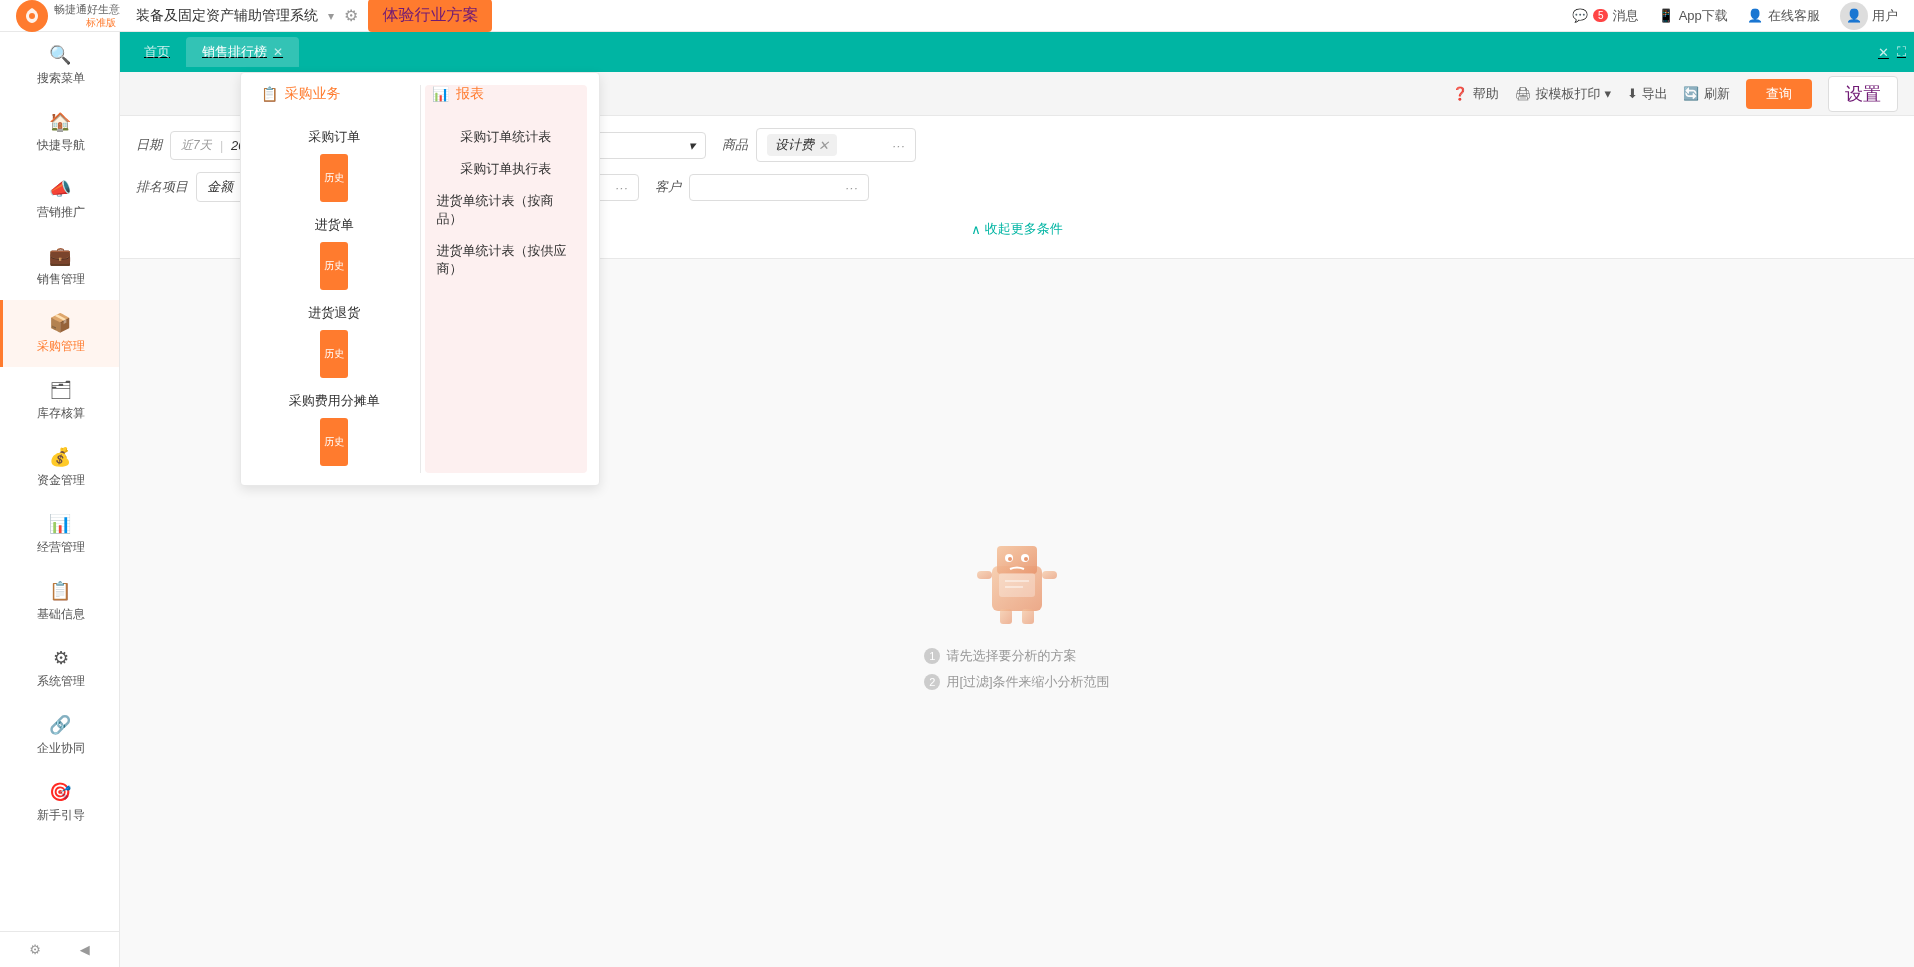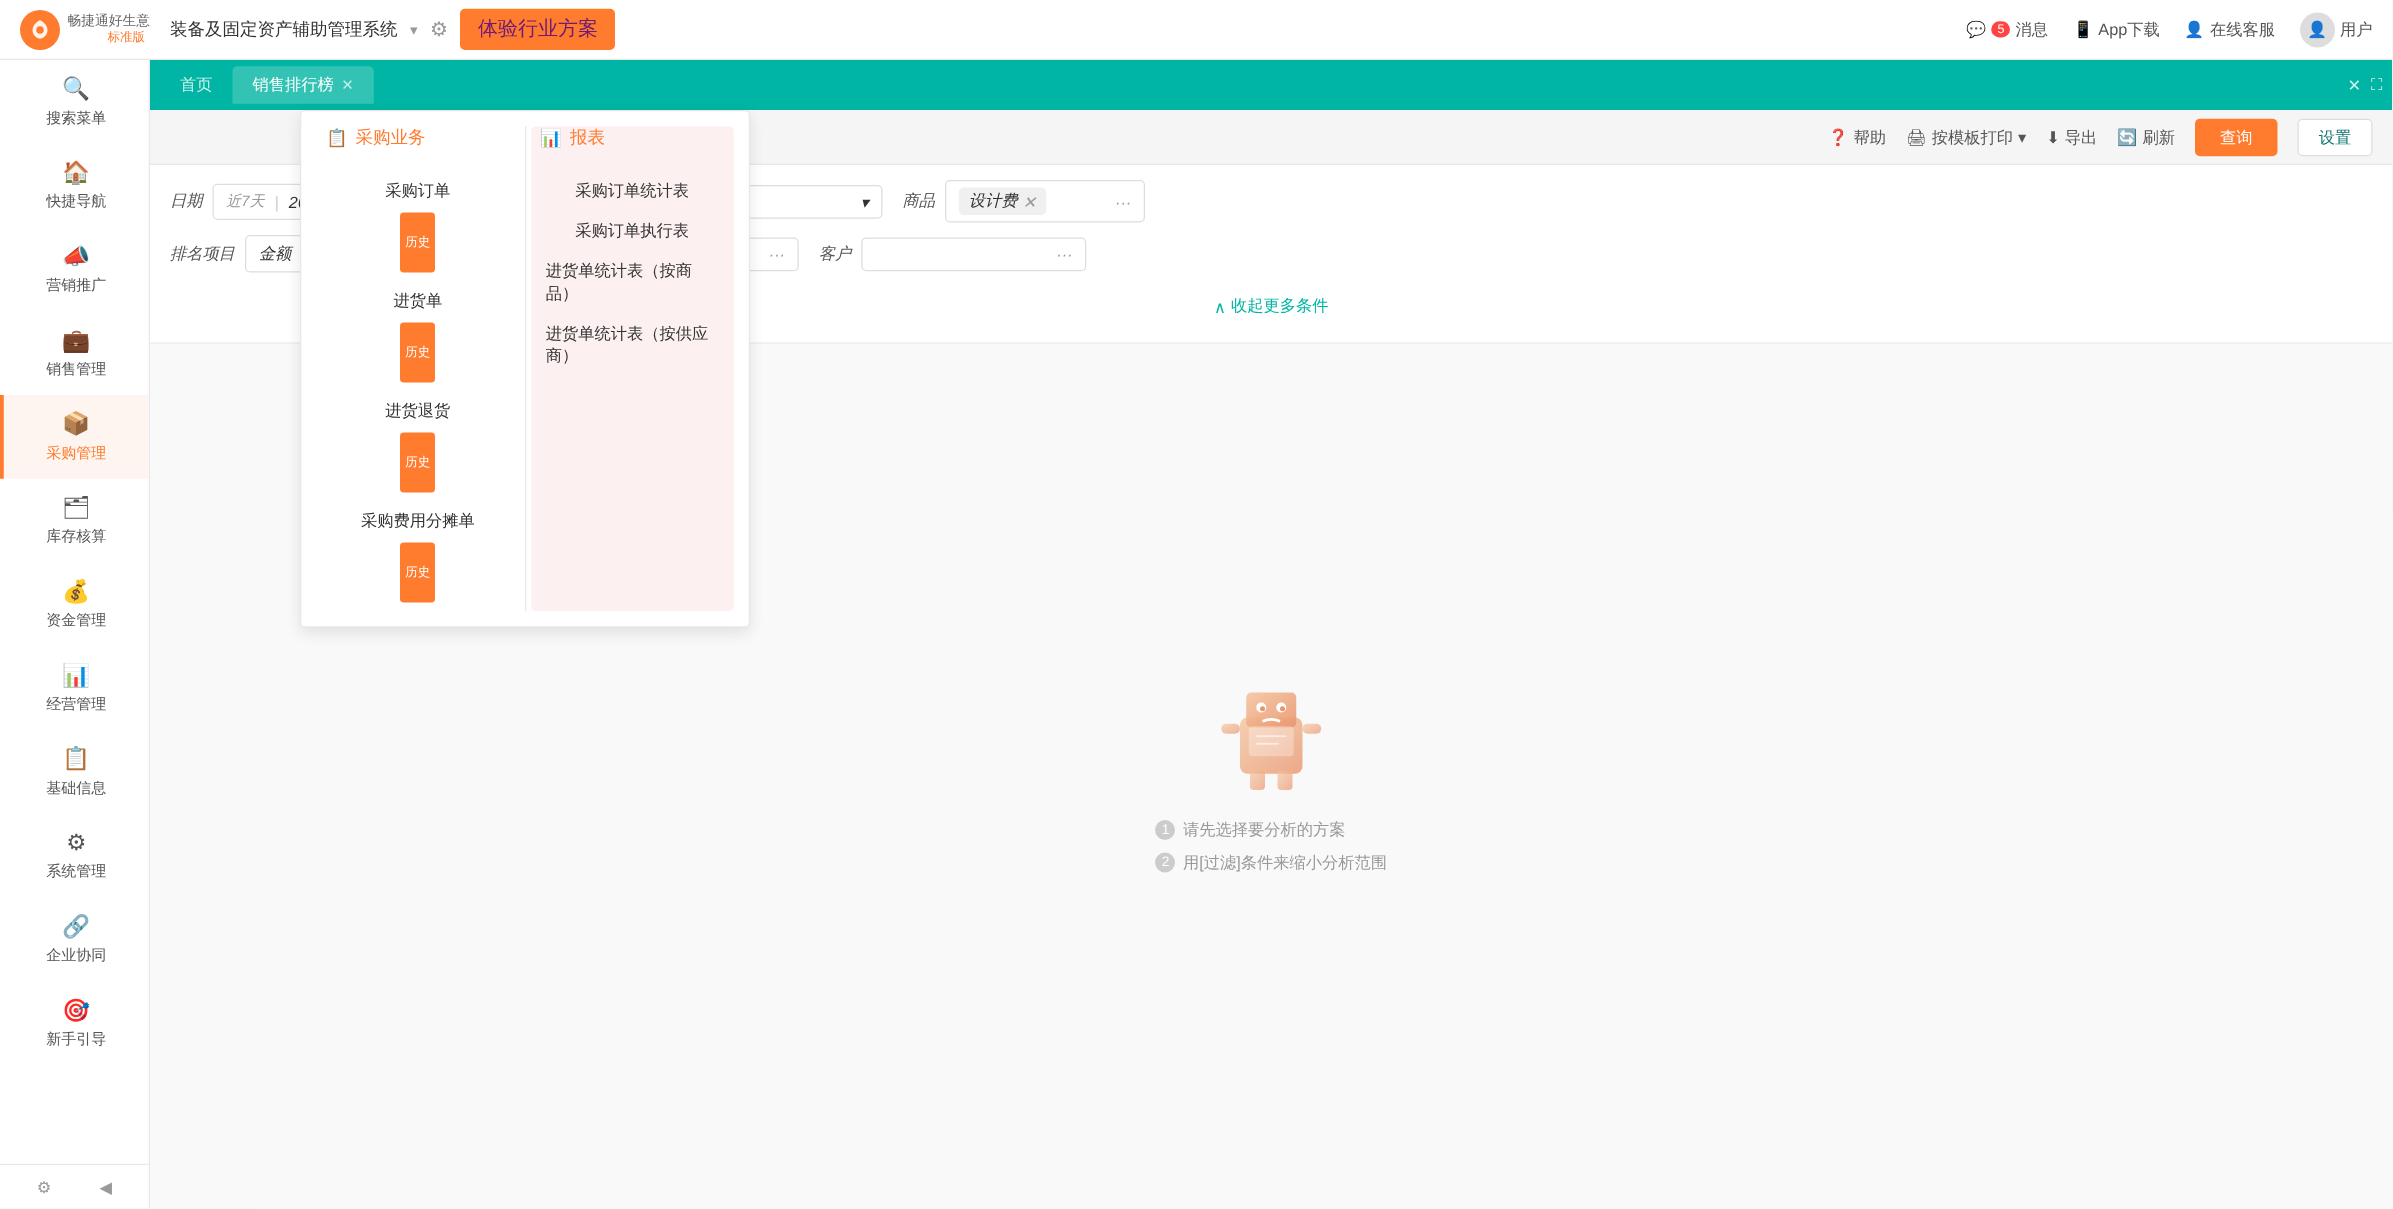--- a/index.html
+++ b/index.html
@@ -1,20 +1,20 @@
 <!DOCTYPE html>
 <html><head>
   <meta charset="utf-8">
   <style>
     * { margin: 0; padding: 0; box-sizing: border-box; }
     body { font-family: 'Microsoft YaHei', Arial, sans-serif; font-size: 13px; background: #f5f5f5; width: 1914px; height: 967px; overflow: hidden; display: flex; flex-direction: column; }
 
     
     .top-header {
-      height: 48px;
+      height: 32px;
       background: #fff;
       display: flex;
       align-items: center;
       padding: 12px 16px;
       border-bottom: 1px solid #e8e8e8;
       flex-shrink: 0;
     }
     .logo-area {
       width: 120px;
       display: flex;
@@ -147,20 +147,21 @@
     }
 
     
     .tab-bar {
       height: 40px;
       background: #00b5a3;
       display: flex;
       align-items: center;
       padding: 0 8px;
       flex-shrink: 0;
+      text-decoration: underline;
     }
     .tab-item {
       padding: 6px 16px;
       color: rgba(255,255,255,0.8);
       cursor: pointer;
       font-size: 13px;
       border-radius: 4px 4px 0 0;
       display: flex;
       align-items: center;
       gap: 6px;
@@ -206,26 +207,26 @@
       background: #ff7b2e;
       color: white;
       border: none;
       padding: 6px 20px;
       border-radius: 4px;
       cursor: pointer;
       font-size: 13px;
     }
     .settings-btn {
       background: white;
-      color: #0f766e;
+      color: #701a75;
       border: 1px solid #ddd;
       padding: 5px 16px;
       border-radius: 4px;
       cursor: pointer;
-      font-size: 13px;
+      font-size: 18px;
     }
 
     
     .filter-area {
       background: white;
       padding: 12px 16px;
       border-bottom: 1px solid #e8e8e8;
       flex-shrink: 0;
     }
     .filter-row {

